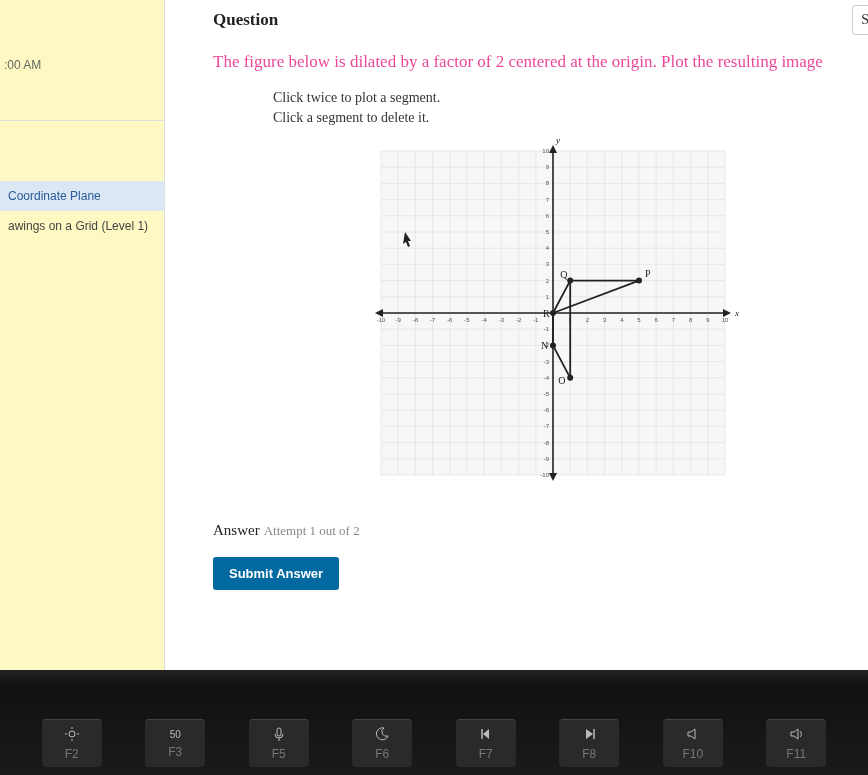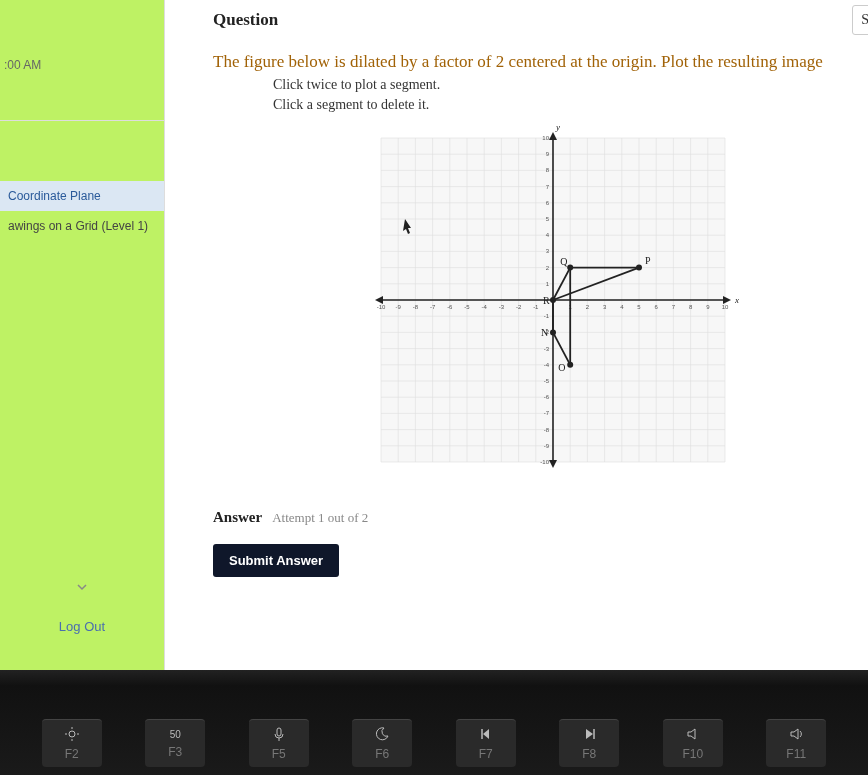--- a/index.html
+++ b/index.html
@@ -11,21 +11,21 @@
     overflow: hidden;
     position: relative;
   }
   .app {
     display: flex;
     height: 670px;
     background: #fafafa;
   }
   .sidebar {
     width: 165px;
-    background: #bef264;
+    background: #fef9c3;
     border-right: 1px solid #ddd;
     padding-top: 10px;
     font-family: Arial, sans-serif;
     font-size: 12px;
     color: #555;
     position: relative;
   }
   .time {
     padding: 8px 0 8px 4px;
     font-size: 12px;
@@ -74,47 +74,47 @@
   .q-header {
     font-family: Liberation Serif, serif;
     font-size: 17px;
     font-weight: bold;
     color: #222;
     margin-bottom: 22px;
   }
   .prompt {
     font-family: Georgia, serif;
     font-size: 17px;
-    color: #a16207;
-    margin-bottom: 3px;
+    color: #ec4899;
+    margin-bottom: 16px;
     white-space: nowrap;
   }
   .hint {
     font-family: Georgia, serif;
     font-size: 14px;
     color: #333;
     line-height: 1.4;
     margin-bottom: 6px;
     margin-left: 60px;
   }
   .chart-wrap {
     width: 380px;
     margin: 0 auto 0 150px;
   }
   svg.grid { display:block; }
   .answer-row {
     margin-top: 28px;
     font-family: Georgia, serif;
   }
-  .answer-label { font-size:15px; font-weight:bold; color:#222;}
-  .attempt { font-size:13px; color:#888; margin-left:6px;}
+  .answer-label { font-size:15px; font-weight:normal; color:#222;}
+  .attempt { font-size:13px; color:#888; }
   .submit-btn {
     display:inline-block;
     margin-top: 18px;
-    background: #0f172a;
+    background: #0369a1;
     color:#fff;
     font-family: Arial, sans-serif;
     font-size: 13px;
     font-weight: bold;
     padding: 9px 16px;
     border-radius: 3px;
     cursor:pointer;
     border:none;
   }
   .side-btn {
@@ -159,28 +159,20 @@
 </head>
 <body>
 
 <div class="app">
   <div class="sidebar">
     <div class="time">:00 AM</div>
     <div class="sidebar-sep"></div>
     <div style="height:60px"></div>
     <div class="nav-item active">Coordinate Plane</div>
     <div class="nav-item">awings on a Grid (Level 1)</div>
-    <div class="sidebar-bottom">
-      <span class="chevron">
-        <svg viewBox="0 0 12 12">
-            <path d="M2 4 L6 8 L10 4" stroke="#888" stroke-width="1.5" fill="none"></path>
-          </svg>
-      </span><br>
-      <div class="logout">Log Out</div>
-    </div>
   </div>
 
   <div class="main">
     <div class="side-btn">S</div>
     <div class="q-header">Question</div>
     <div class="prompt">The figure below is dilated by a factor of 2 centered at the origin. Plot the resulting image</div>
 
     <div class="hint">
       <span>Click twice to plot a segment.</span><br>
       <span>Click a segment to delete it.</span>

